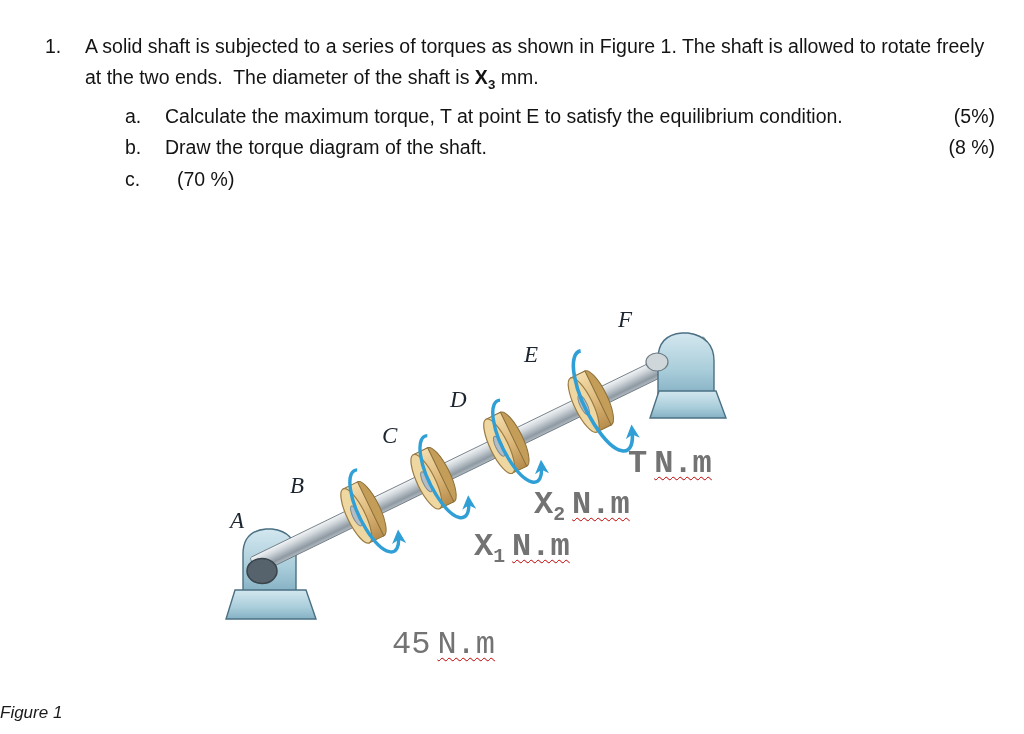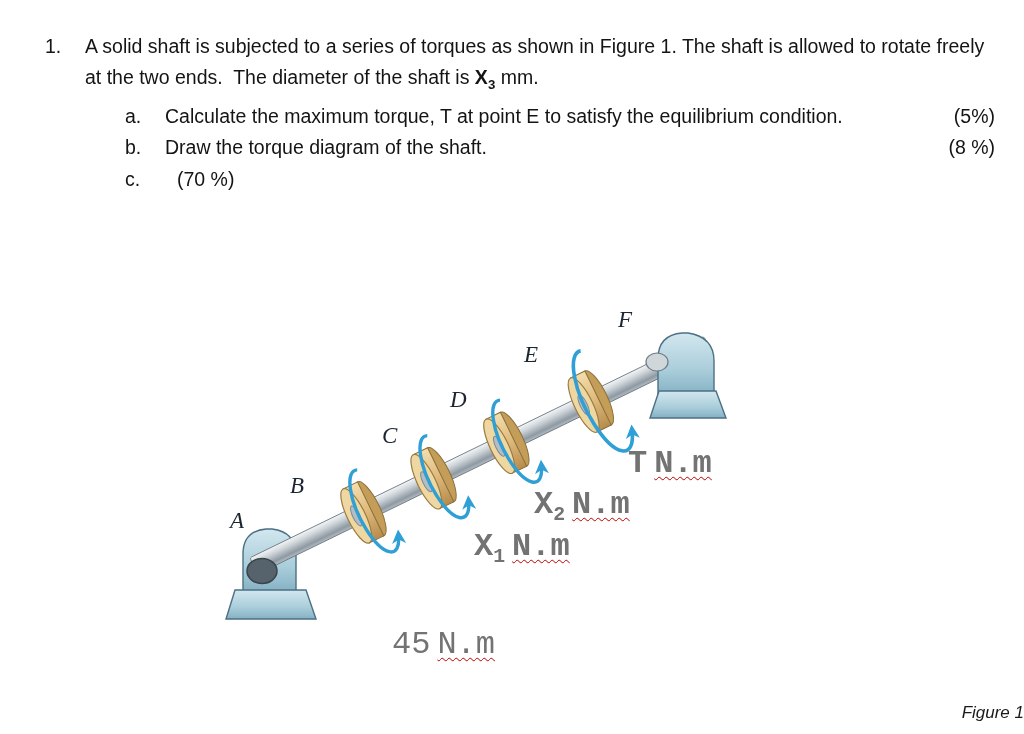--- a/index.html
+++ b/index.html
@@ -58,21 +58,21 @@
     text-decoration-thickness:1px;
     text-underline-offset:4px;
   }
   .tl-45{left:182px;top:288px;font-weight:normal;margin-top:40px;}
   .tl-x1{left:264px;top:230px}
   .tl-x2{left:324px;top:188px}
   .tl-t{left:418px;top:147px}
   
   .caption{
     position:absolute;left:0;top:703px;width:1024px;
-    text-align:right;font-size:17px;font-style:italic;color:#1a1a1a;
+    text-align:left;font-size:17px;font-style:italic;color:#1a1a1a;
   }
 </style>
 </head>
 <body>
 
 <div class="page">
 
   <div class="problem">
     <div class="intro">
       <span class="qnum">1.</span>

